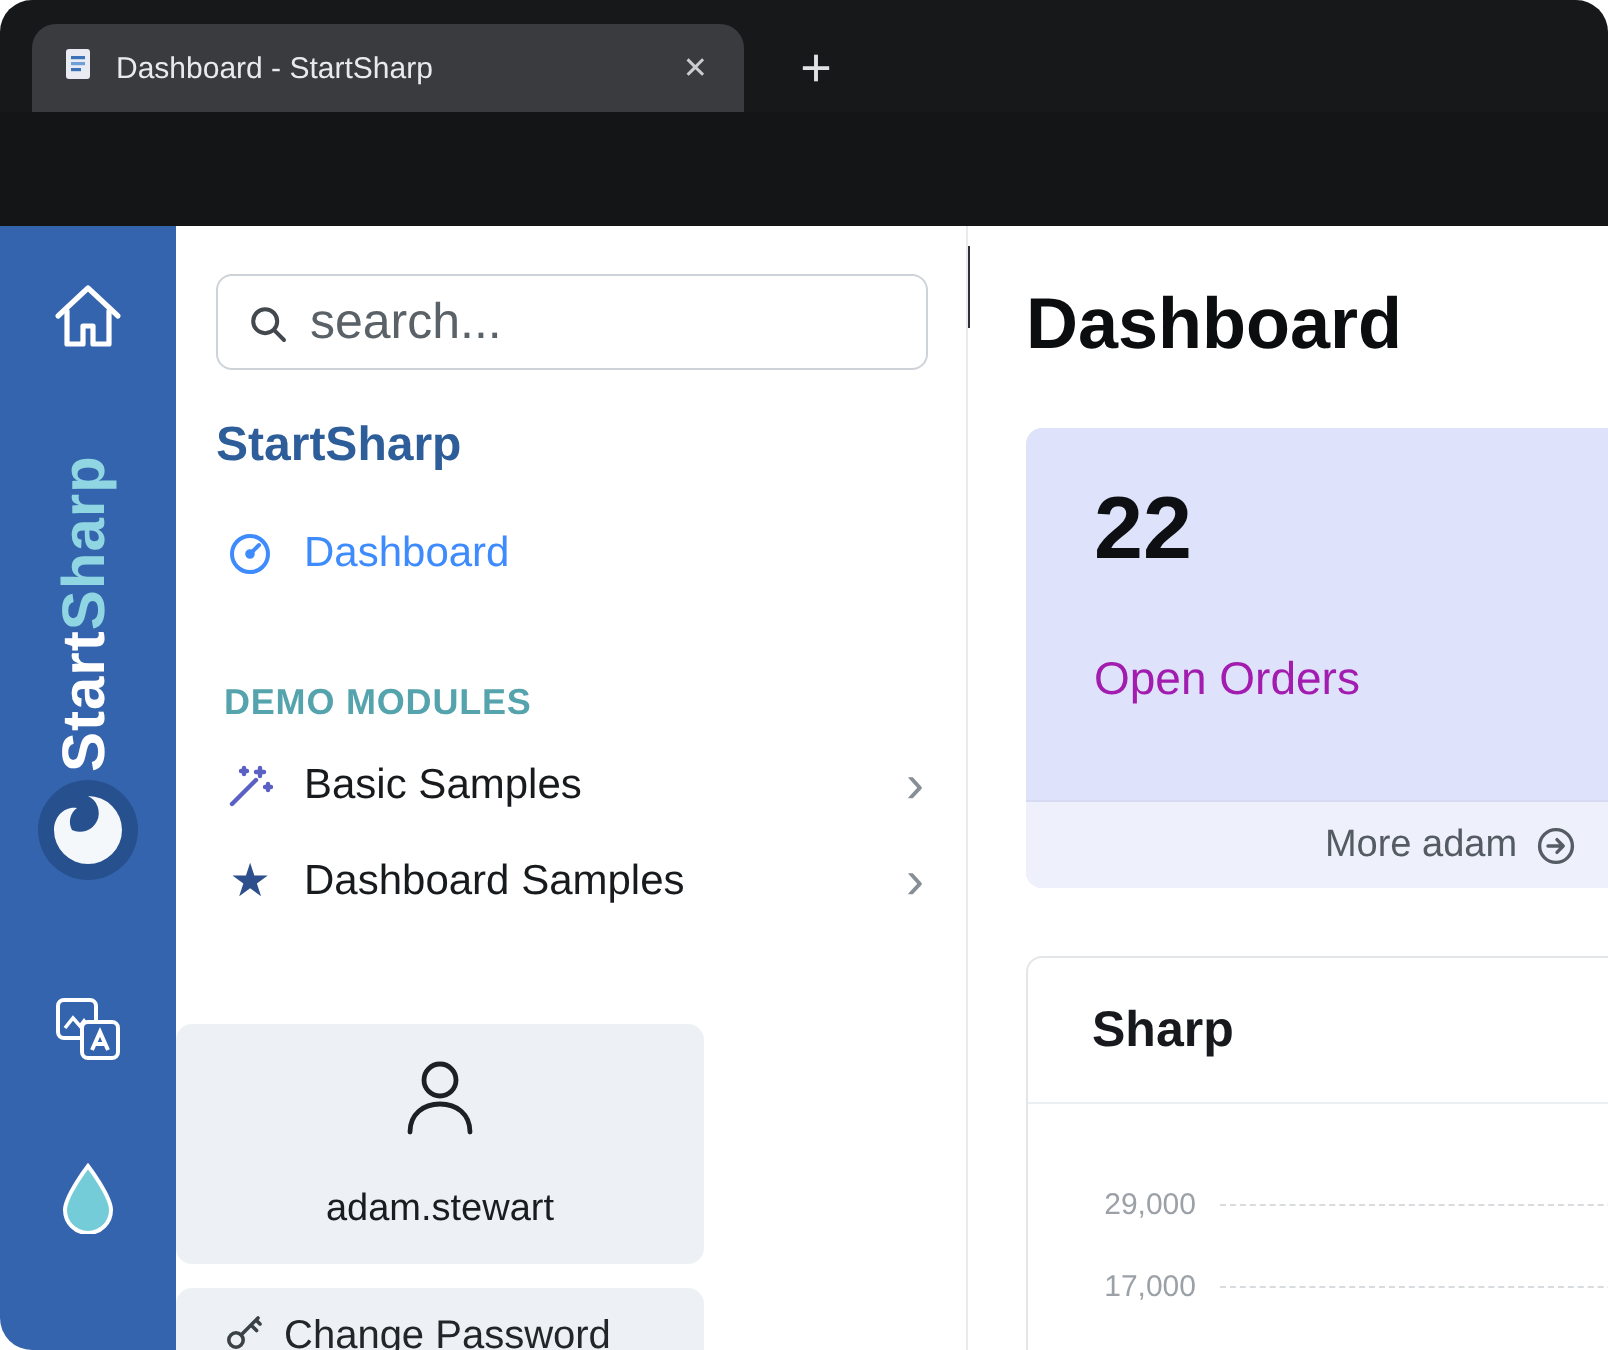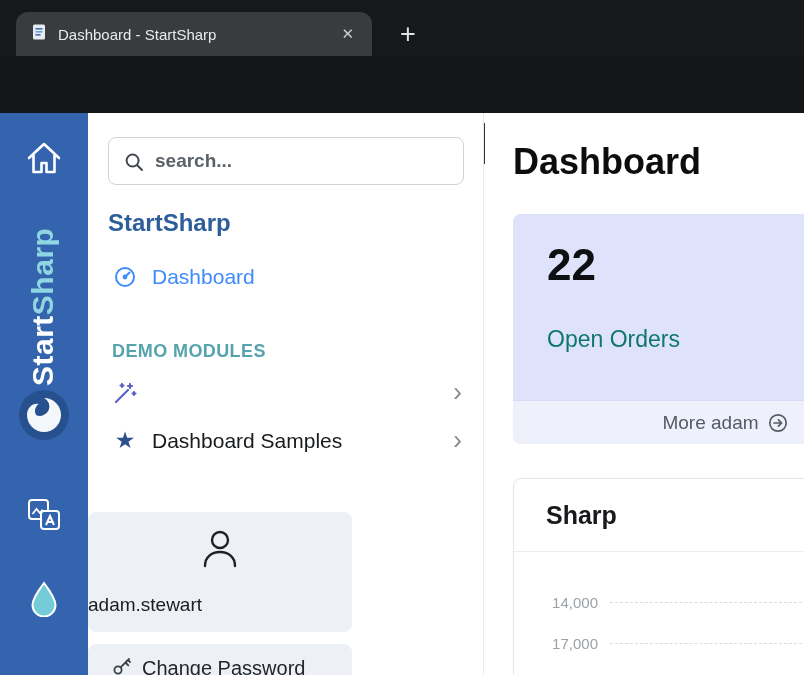--- a/index.html
+++ b/index.html
@@ -1,17 +1,17 @@
 <!DOCTYPE html>
 <html><head>
 <meta charset="utf-8">
 <style>
   * { margin:0; padding:0; box-sizing:border-box; }
   body { font-family:"Liberation Sans", sans-serif; }
-  .page { position:relative; width:804px; height:675px; overflow:hidden; background:#ffffff; }
+  .page { position:relative; width:804px; height:675px; overflow:hidden; background:#ffffff;border-radius:16px; }
 
   
   .tabstrip { position:absolute; left:0; top:0; width:804px; height:56px; background:#17181a; }
   .tab { position:absolute; left:16px; top:12px; width:356px; height:44px; background:#3a3b3e;
          border-radius:12px 12px 0 0; display:flex; align-items:center; padding:0 14px; gap:10px; }
   .tab-title { color:#e8eaed; font-size:15px; flex:1; white-space:nowrap; overflow:hidden; }
   .tab-close { color:#c9ccd0; font-size:15px; cursor:pointer; padding:2px 4px; }
   .newtab { position:absolute; left:392px; top:18px; width:32px; height:32px; color:#dfe1e4;
             font-size:27px; font-weight:300; display:flex; align-items:center; justify-content:center; }
 
@@ -37,48 +37,48 @@
   .rail-translate { position:absolute; left:26px; top:384px; }
   .rail-droplet { position:absolute; left:29px; top:468px; }
 
   
   .sidebar { position:absolute; left:88px; top:113px; width:396px; height:562px; background:#ffffff;
              border-right:1px solid #e8eaed; }
   .search-box { position:absolute; left:20px; top:24px; width:356px; height:48px; border:1px solid #cdd3d9;
                 border-radius:8px; background:#fff; }
   .search-box svg { position:absolute; left:15px; top:14px; }
   .search-box input { width:100%; height:100%; border:none; outline:none; background:transparent;
-                      padding-left:46px; font-size:19px; color:#32383e; font-family:"Liberation Sans", sans-serif;font-weight:bold; }
+                      padding-left:46px; font-size:25px; color:#32383e; font-family:"Liberation Sans", sans-serif; }
   .search-box input::placeholder { color:#5a6167; }
   .sb-brand { position:absolute; left:20px; top:96px; font-size:24px; font-weight:700; color:#2e5e99; cursor:pointer; }
   .nav-row { position:absolute; left:24px; width:350px; display:flex; align-items:center; gap:14px; cursor:pointer; }
   .nav-row .icon { display:flex; width:26px; justify-content:center; }
   .row-dashboard { top:152px; }
   .row-dashboard .lbl { font-size:21px; font-weight:500; color:#3d8bfd; }
   .section-hdr { position:absolute; left:24px; top:228px; font-size:18px; font-weight:700;
                  color:#55a3ad; letter-spacing:0.4px; }
   .row-basic { top:266px; } .row-advanced { top:314px; }
   .row-basic .lbl, .row-advanced .lbl { font-size:21px; font-weight:500; color:#181b1e; }
   .star-glyph { font-size:23px; color:#2d4f8b; line-height:1; }
   .chev { margin-left:auto; color:#878e95; font-size:27px; line-height:1; font-weight:400; }
 
   .user-panel { position:absolute; left:0; top:399px; width:264px; height:120px; background:#edf1f5; border-radius:8px; }
   .user-panel .avatar { position:absolute; left:50%; top:14px; transform:translateX(-50%); }
-  .user-name { position:absolute; left:0; top:82px; width:100%; font-size:19px; color:#1a1d20; }
+  .user-name { position:absolute; left:0; top:82px; width:100%; text-align:center; font-size:19px; color:#1a1d20; }
   .cp-panel { position:absolute; left:0; top:531px; width:264px; height:60px; background:#edf1f5; border-radius:8px; }
   .cp-row { display:flex; align-items:center; gap:10px; padding:12px 0 0 24px; cursor:pointer; }
   .cp-row .lbl { font-size:20px; color:#222629; }
 
   
   .content { position:absolute; left:485px; top:113px; width:319px; height:562px; background:#ffffff; }
   .page-title { position:absolute; left:28px; top:28px; font-size:36px; font-weight:700; color:#0b0d0f; }
 
   .stat-card { position:absolute; left:28px; top:101px; width:424px; height:230px; background:#dee3fb; border-radius:8px; }
   .stat-value { position:absolute; left:34px; top:26px; font-size:44px; font-weight:800; color:#0d0f12; }
-  .stat-label { position:absolute; left:34px; top:112px; font-size:23px; color:#0f766e; }
+  .stat-label { position:absolute; left:34px; top:112px; font-size:23px; color:#a21caf; }
   .stat-footer { position:absolute; left:0; bottom:0; width:100%; height:44px; background:#eef1fc;
                  border-top:1px solid #d6daf2; border-radius:0 0 8px 8px; display:flex; align-items:center;
                  justify-content:center; gap:9px; font-size:19px; color:#545b62; cursor:pointer; }
 
   .orders-card { position:absolute; left:28px; top:365px; width:424px; height:310px; background:#ffffff;
                  border:1px solid #e3e6e9; border-radius:8px; }
   .orders-title { position:absolute; left:32px; top:22px; font-size:25px; font-weight:700; color:#17191c; }
   .orders-divider { position:absolute; left:0; top:72px; width:100%; border-top:1px solid #eceff1; }
   .grid-row { position:absolute; left:18px; right:0; height:22px; display:flex; align-items:center; }
   .grid-row .tick { width:66px; text-align:right; font-size:15px; color:#9ba1a7; }
@@ -182,20 +182,21 @@
 
     <div class="nav-row row-basic">
       <span class="icon">
         <svg width="26" height="26" viewBox="0 0 26 26" fill="none" stroke="#5a60c4" stroke-width="2.2" stroke-linecap="round">
             <path d="M4 22L16 10"></path>
             <path d="M18 4v4M16 6h4"></path>
             <path d="M22 12v3M20.5 13.5h3"></path>
             <path d="M10 4v3M8.5 5.5h3"></path>
           </svg>
       </span>
+      <span class="lbl">Basic Samples</span>
       <span class="chev">›</span>
     </div>
 
     <div class="nav-row row-advanced">
       <span class="icon star-glyph">★</span>
       <span class="lbl">Dashboard Samples</span>
       <span class="chev">›</span>
     </div>
 
     <div class="user-panel">
@@ -235,21 +236,21 @@
               <path d="M6 10h7M10.5 6.8L13.6 10l-3.1 3.2"></path>
             </svg>
         </span>
       </div>
     </div>
 
     <div class="orders-card">
       <div class="orders-title">Sharp</div>
       <div class="orders-divider"></div>
       <div class="grid-row r1">
-        <span class="tick">14,000</span>
+        <span class="tick">29,000</span>
         <span class="dash"></span>
       </div>
       <div class="grid-row r2">
         <span class="tick">17,000</span>
         <span class="dash"></span>
       </div>
     </div>
   </div>
 
 </div>

